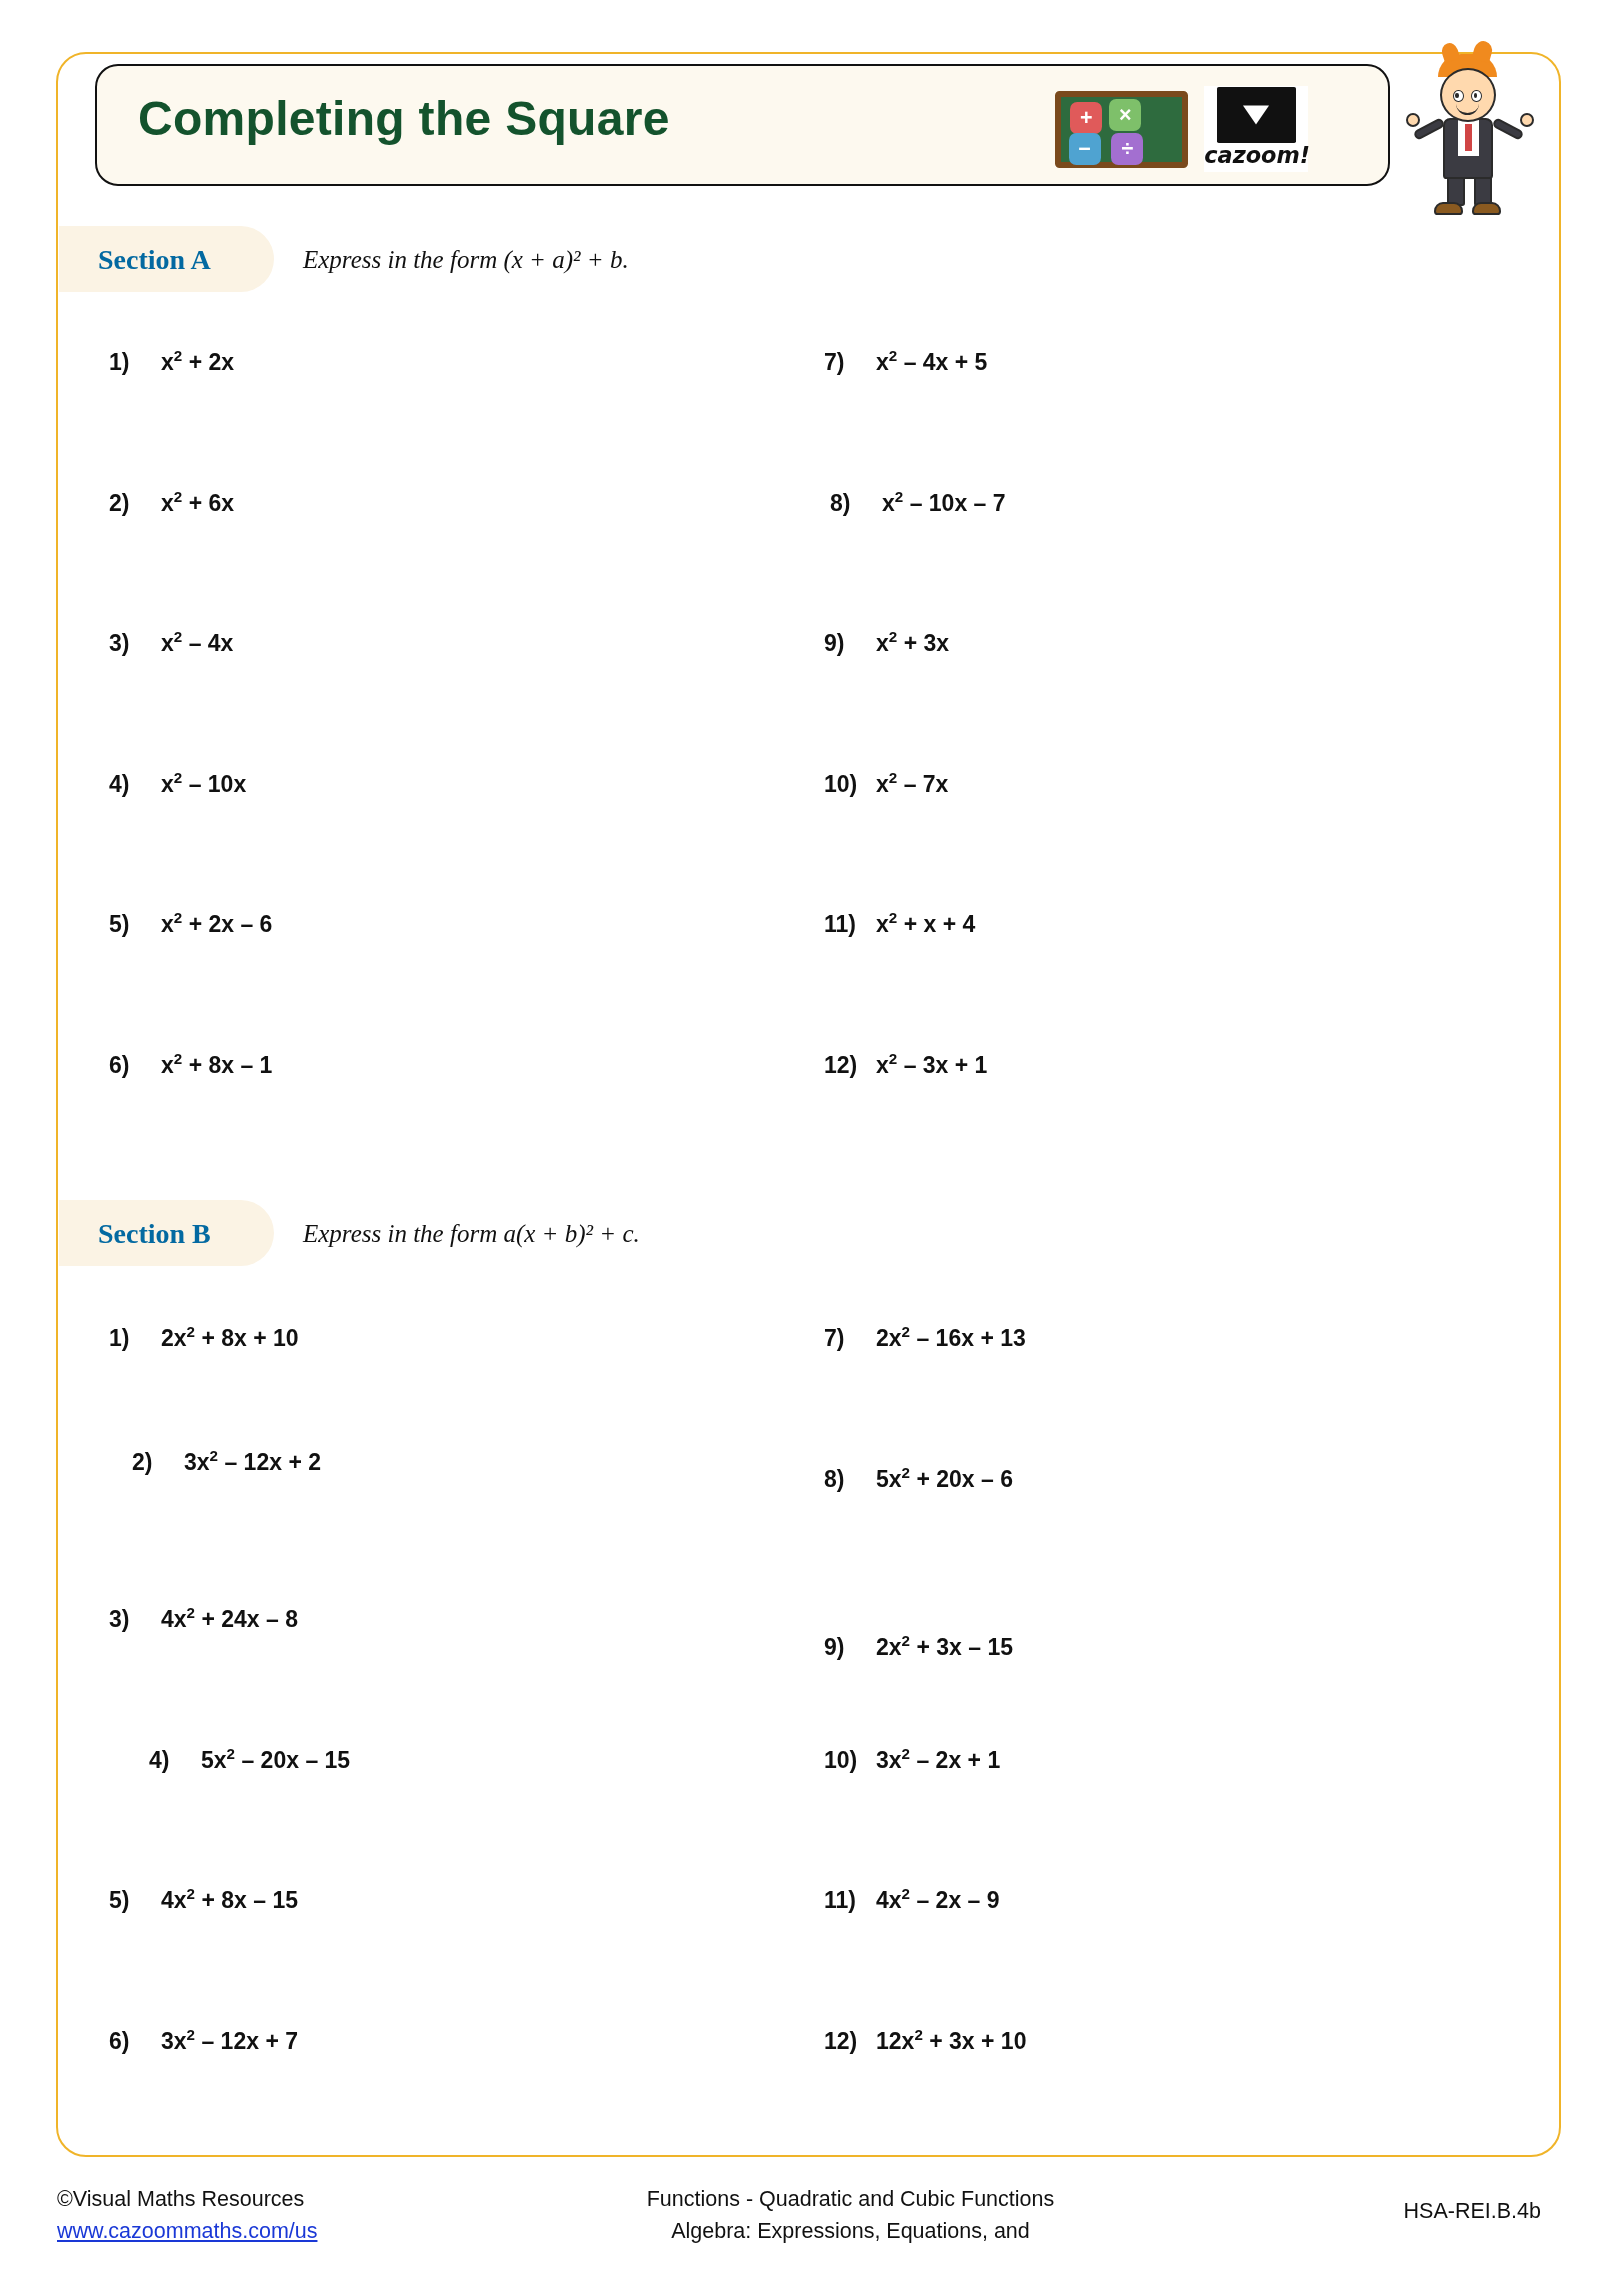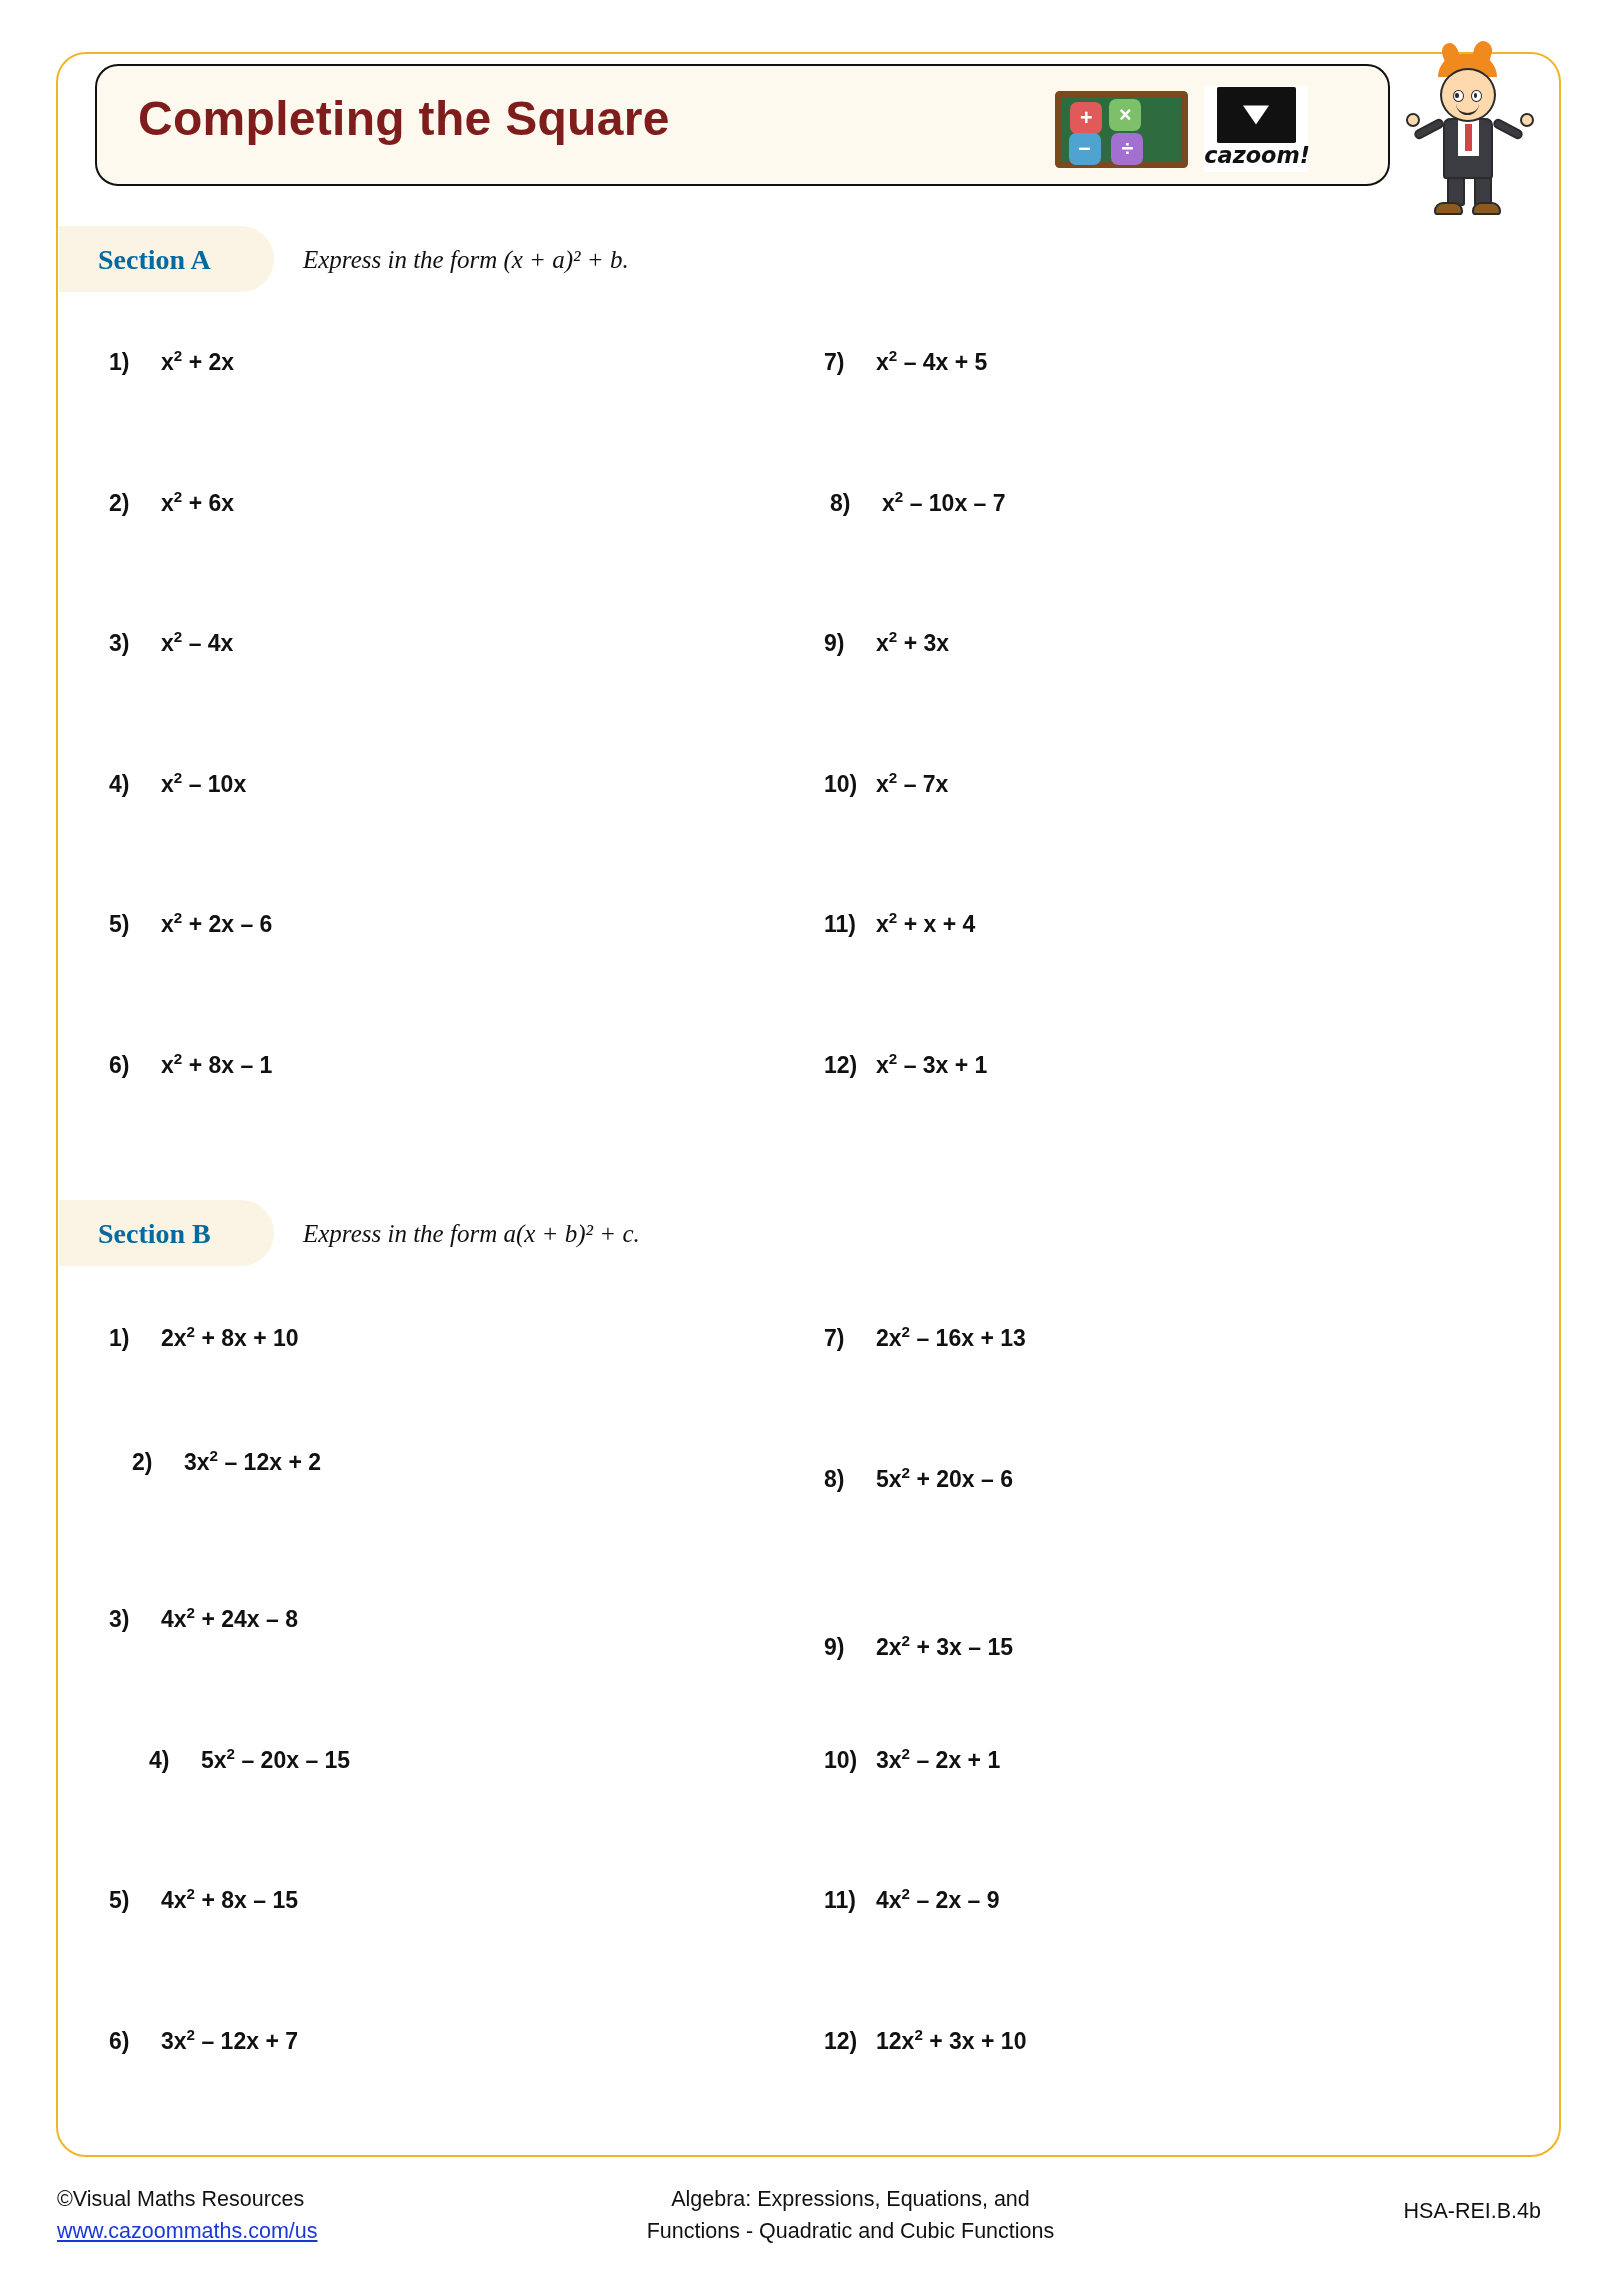--- a/index.html
+++ b/index.html
@@ -38,21 +38,21 @@
     border-radius: 23px;
     background: #fdf9ef;
     box-sizing: border-box;
   }
   .title-text {
     position: absolute;
     left: 41px;
     top: 25px;
     font-size: 48px;
     font-weight: bold;
-    color: #7f1d1d;
+    color: #14532d;
     letter-spacing: 0.3px;
   }
 
   
   .logo-wrap {
     position: absolute;
     right: 19.7px;
     top: 12.5px;
     width: 322px;
     height: 95px;
@@ -405,18 +405,18 @@
     <div class="q-item" style="top: 562px;"><span class="q-num">11)</span><span>4x<sup>2</sup> – 2x – 9</span></div>
     <div class="q-item" style="top: 703px;"><span class="q-num">12)</span><span>12x<sup>2</sup> + 3x + 10</span></div>
   </div>
 
 <div class="footer">
   <div class="footer-left">
     <span>©Visual Maths Resources</span>
     <a class="footer-link" href="#">www.cazoommaths.com/us</a>
   </div>
   <div class="footer-center">
+    <div>Functions - Quadratic and Cubic Functions</div>
     <div>Algebra: Expressions, Equations, and</div>
-    <div>Functions - Quadratic and Cubic Functions</div>
   </div>
   <div class="footer-right">HSA-REI.B.4b</div>
 </div>
 
 
 </body></html>

